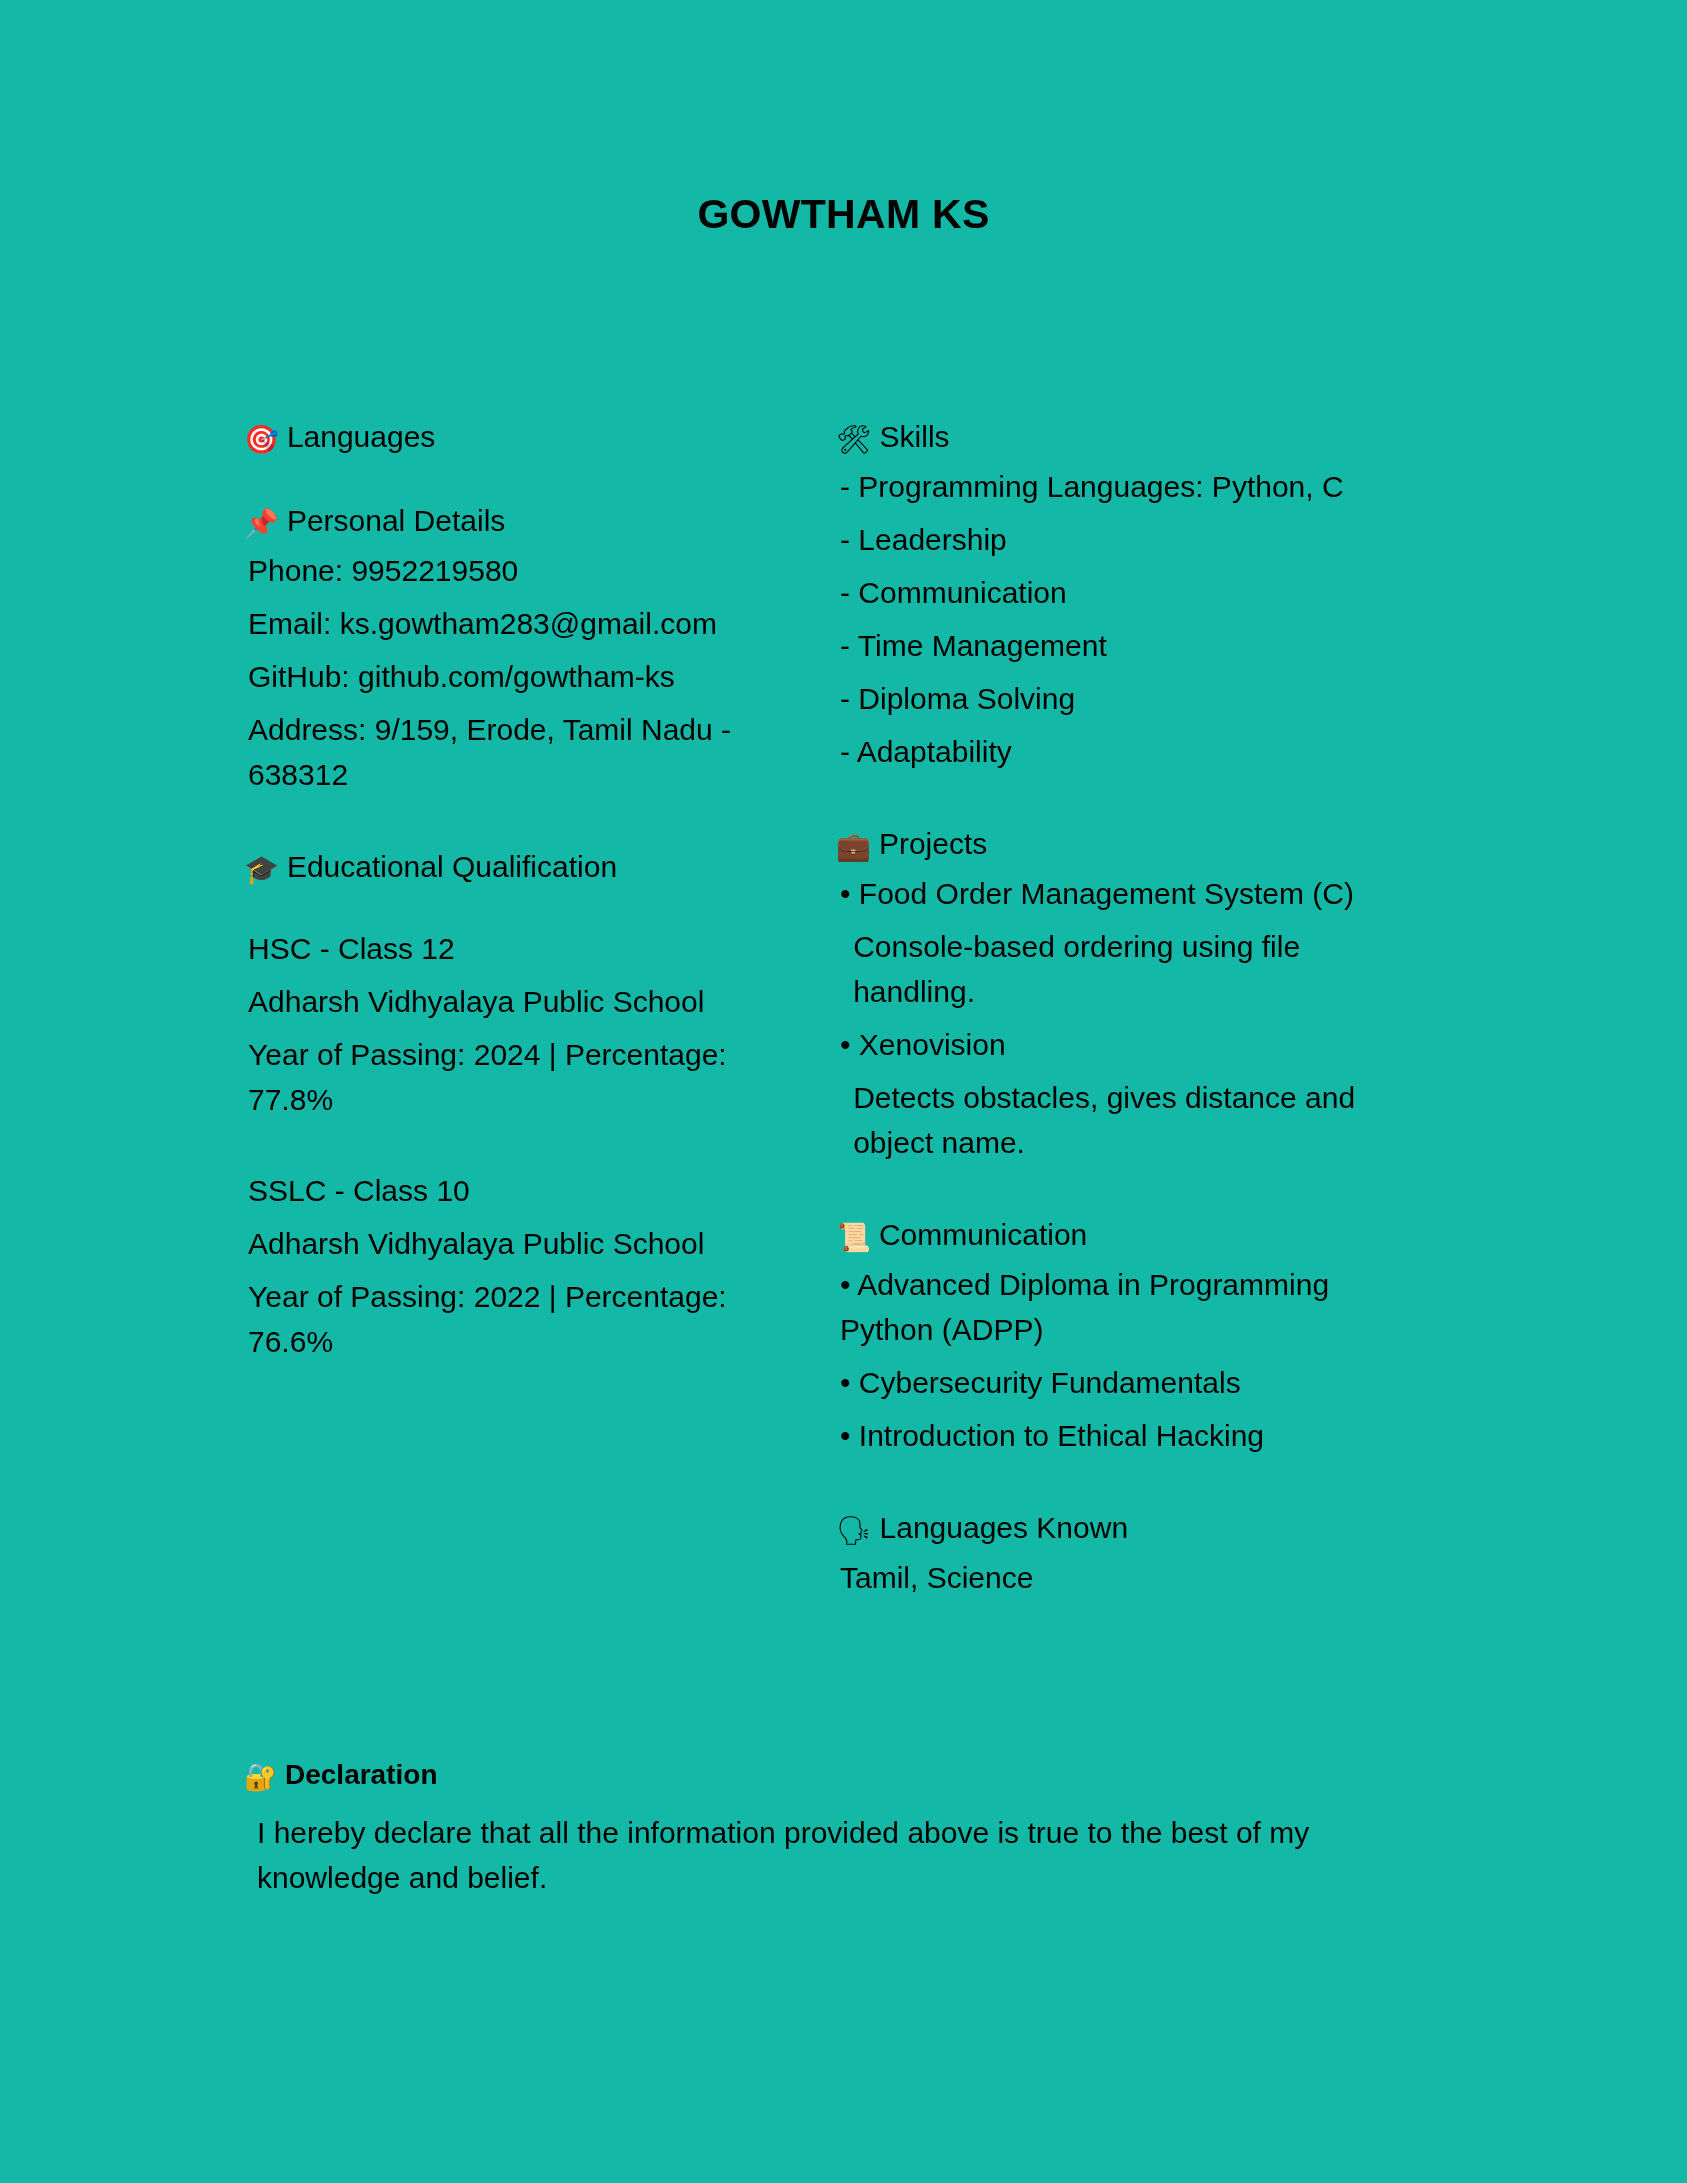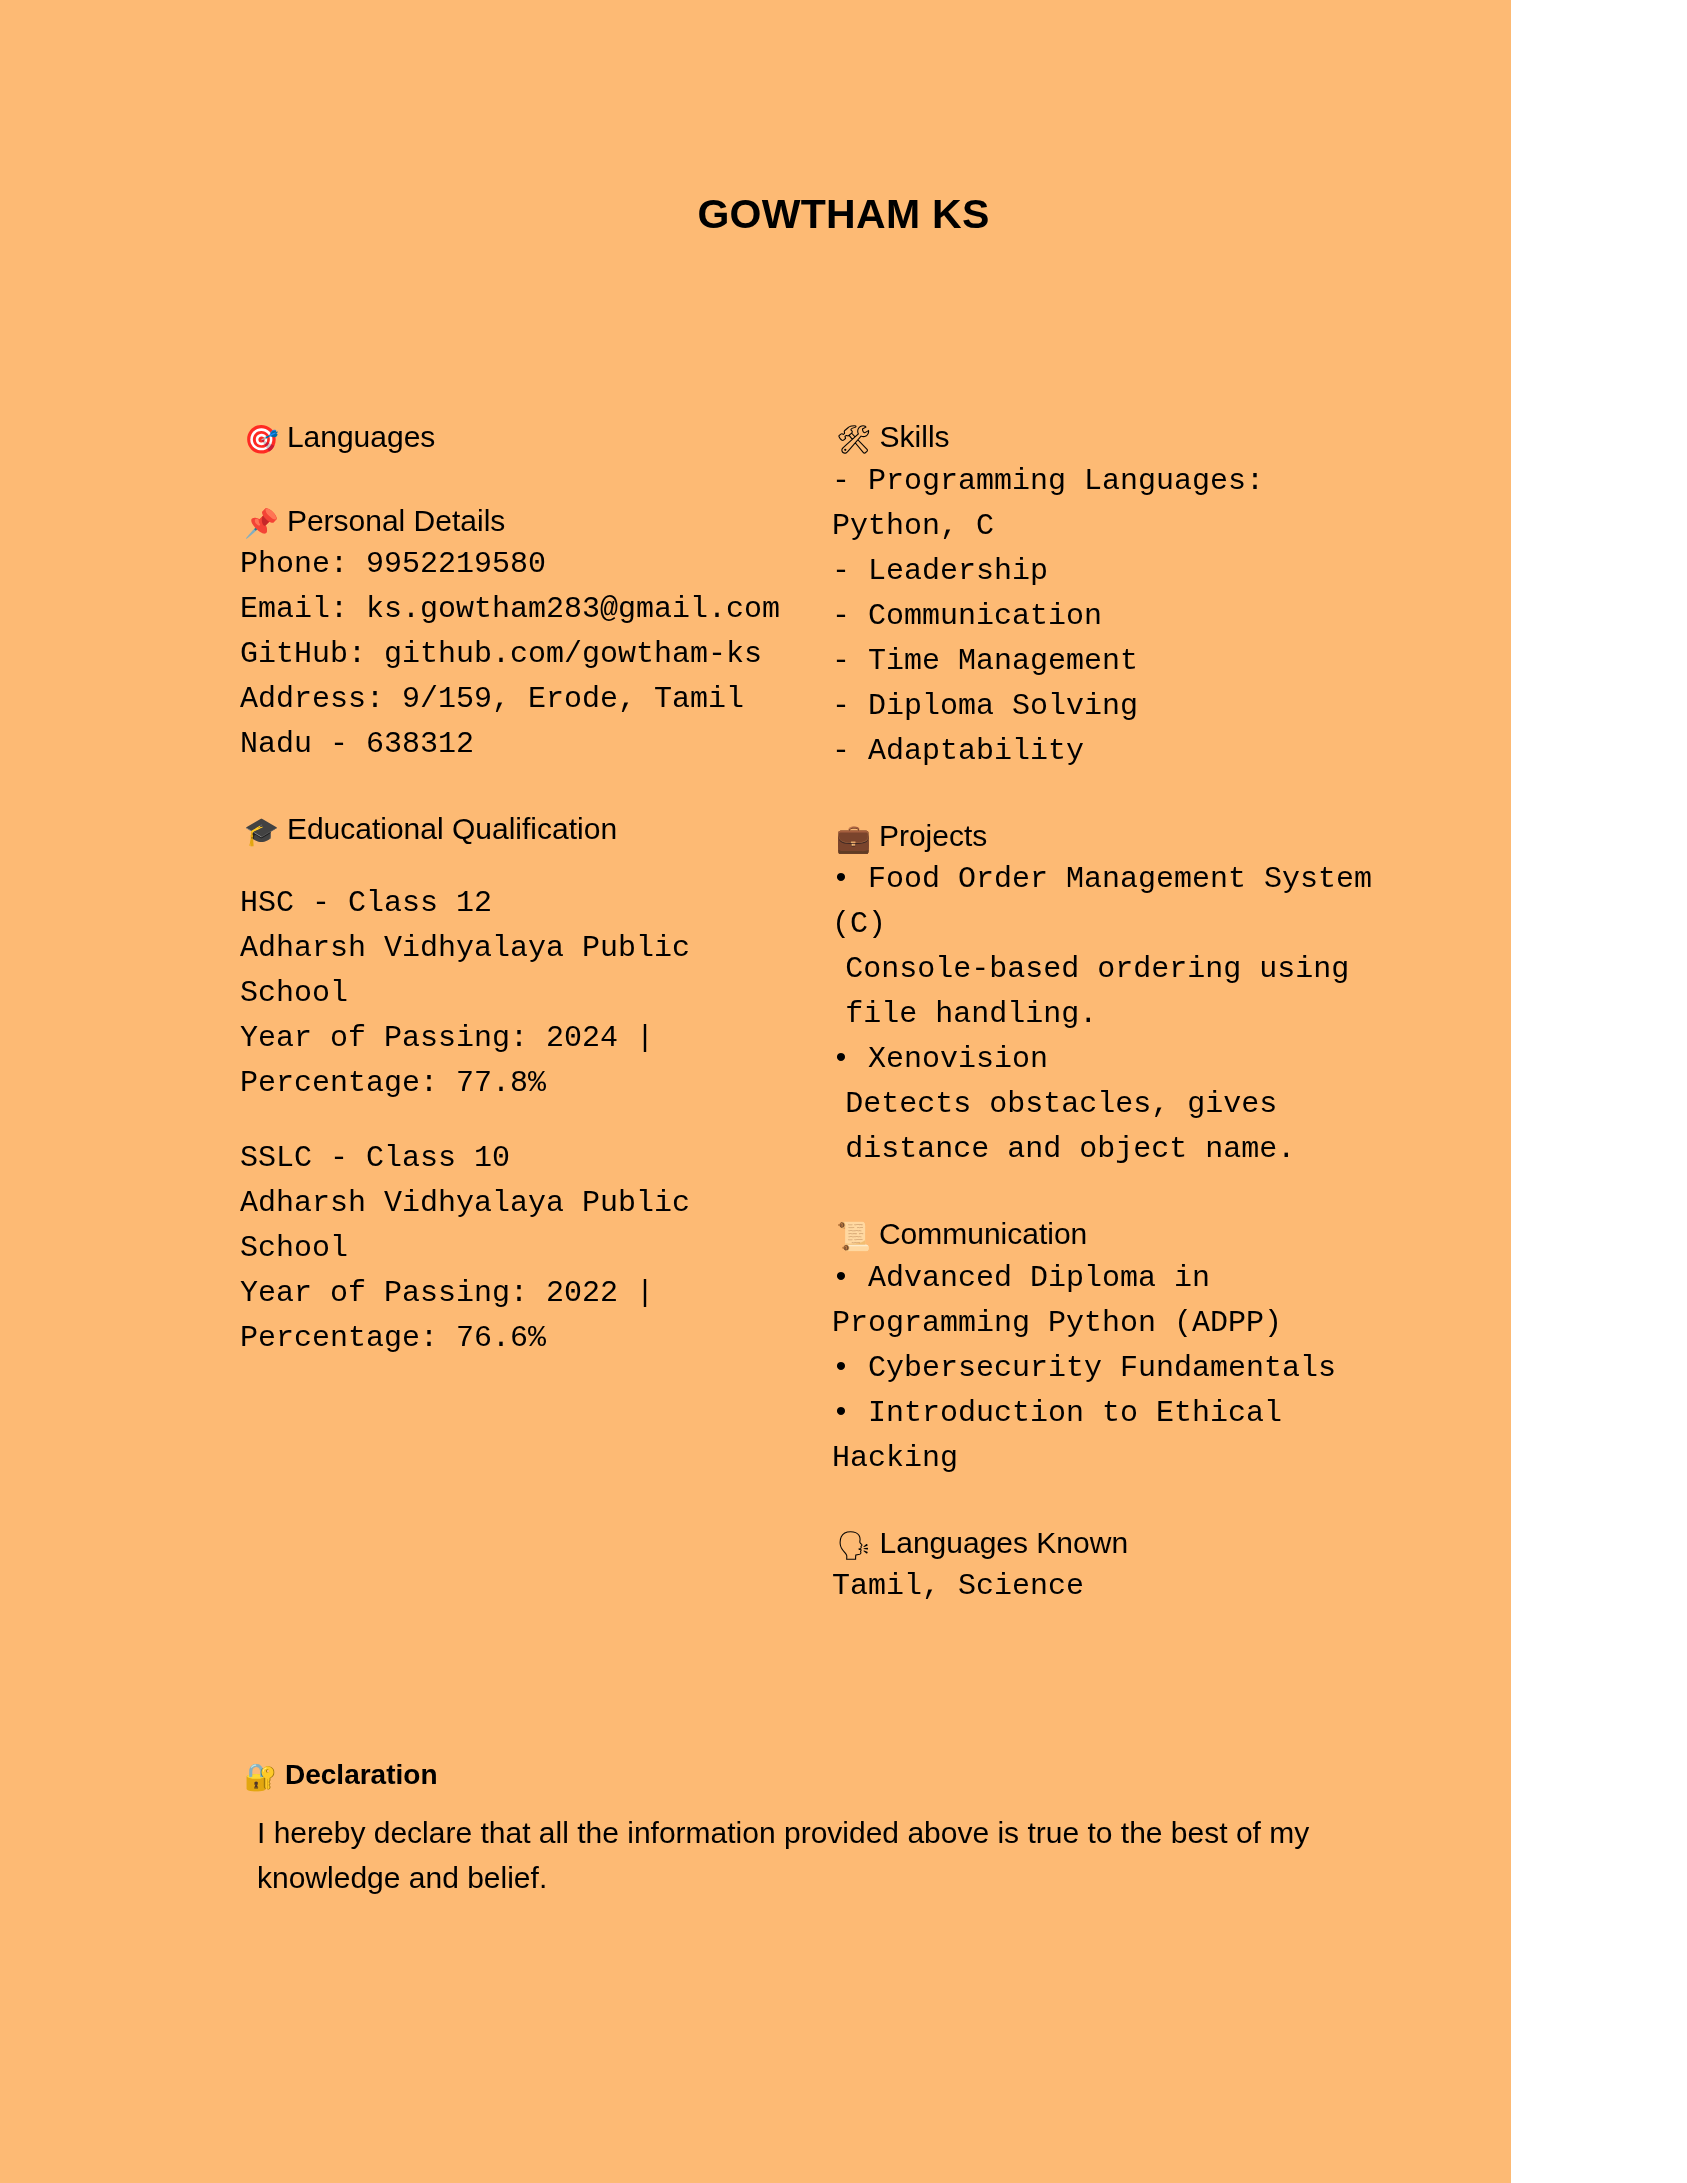--- a/index.html
+++ b/index.html
@@ -6,23 +6,23 @@
     margin: 0;
     padding: 0;
     background: #ffffff;
   }
   body {
     font-family: "Liberation Sans", sans-serif;
     color: #000000;
   }
   .page {
     position: relative;
-    width: 1511px;
+    width: 1687px;
     height: 2183px;
-    background: #fdba74;
+    background: #14b8a6;
     box-sizing: border-box;
     overflow: hidden;
   }
 
   
   .doc-title {
     position: absolute;
     top: 192px;
     left: 0;
     width: 1687px;
@@ -71,23 +71,22 @@
 
   
   .para {
     font-size: 30px;
     line-height: 1.50;
     margin: 0;
   }
   .line {
     font-size: 30px;
     line-height: 1.50;
-    margin: 0;
+    margin: 8px;
     white-space: pre-wrap;
-    font-family: Liberation Mono, monospace;
   }
   .line.indent {
     padding-left: 13.2px;
   }
   .block {
     margin: 0 0 0 0;
   }
   .gap-sm { height: 30px; }
   .gap-md { height: 42px; }
 

